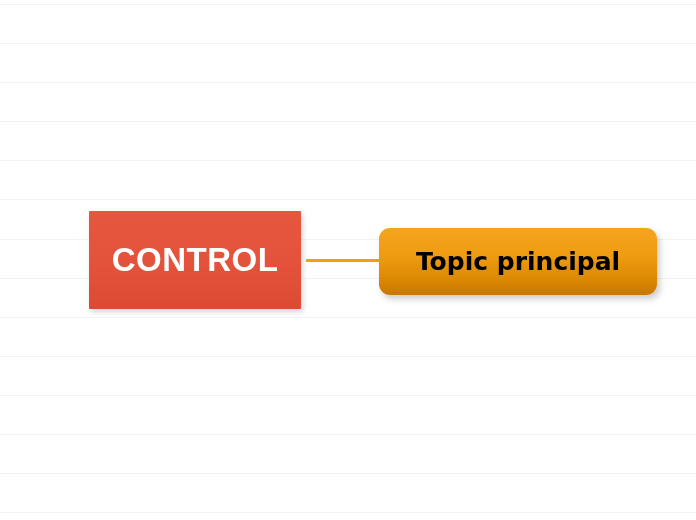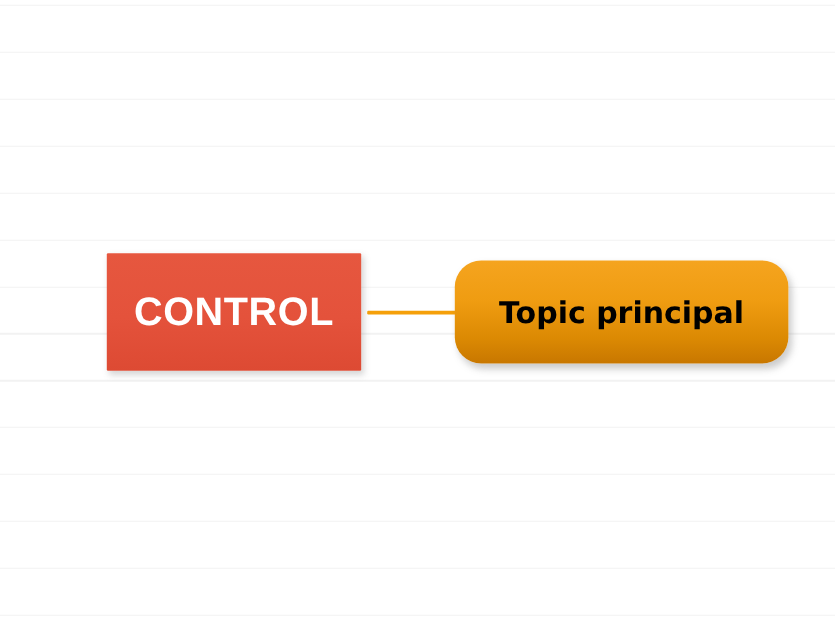--- a/index.html
+++ b/index.html
@@ -65,24 +65,24 @@
   .node-root .node-label {
     color: #ffffff;
     font-size: 33px;
     font-weight: bold;
     letter-spacing: 0.5px;
     font-family: "Liberation Sans", sans-serif;
   }
 
   .node-topic {
     left: 379px;
-    top: 217px;
+    top: 228px;
     width: 278px;
-    height: 86px;
-    border-radius: 22px;
+    height: 67px;
+    border-radius: 11px;
     background: linear-gradient(to bottom, #f5a41f 0%, #ef9c11 40%, #dc8a03 75%, #c87700 100%);
     box-shadow: 3px 4px 6px rgba(120, 120, 120, 0.38);
   }
   .node-topic .node-label {
     color: #000000;
     font-size: 25px;
     font-weight: bold;
     font-family: "DejaVu Sans", sans-serif;
   }
 </style>

